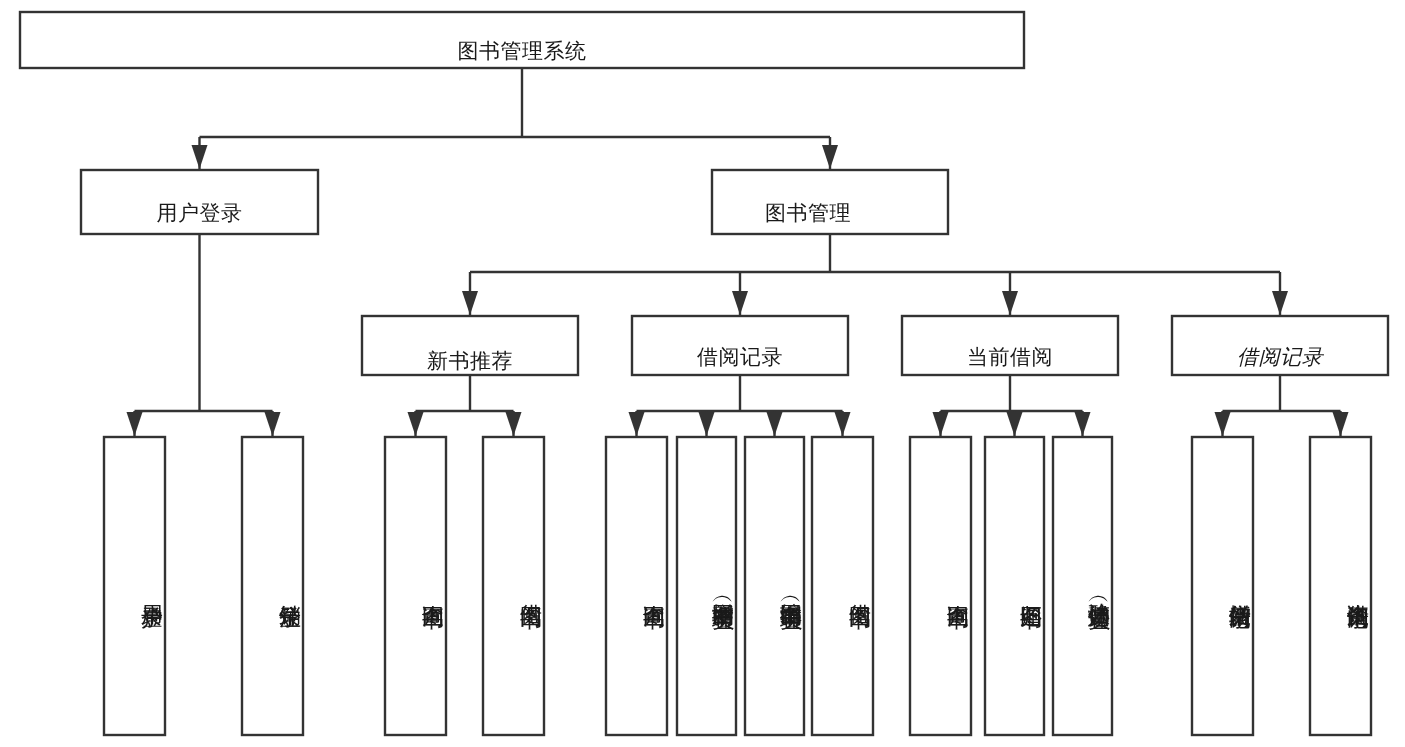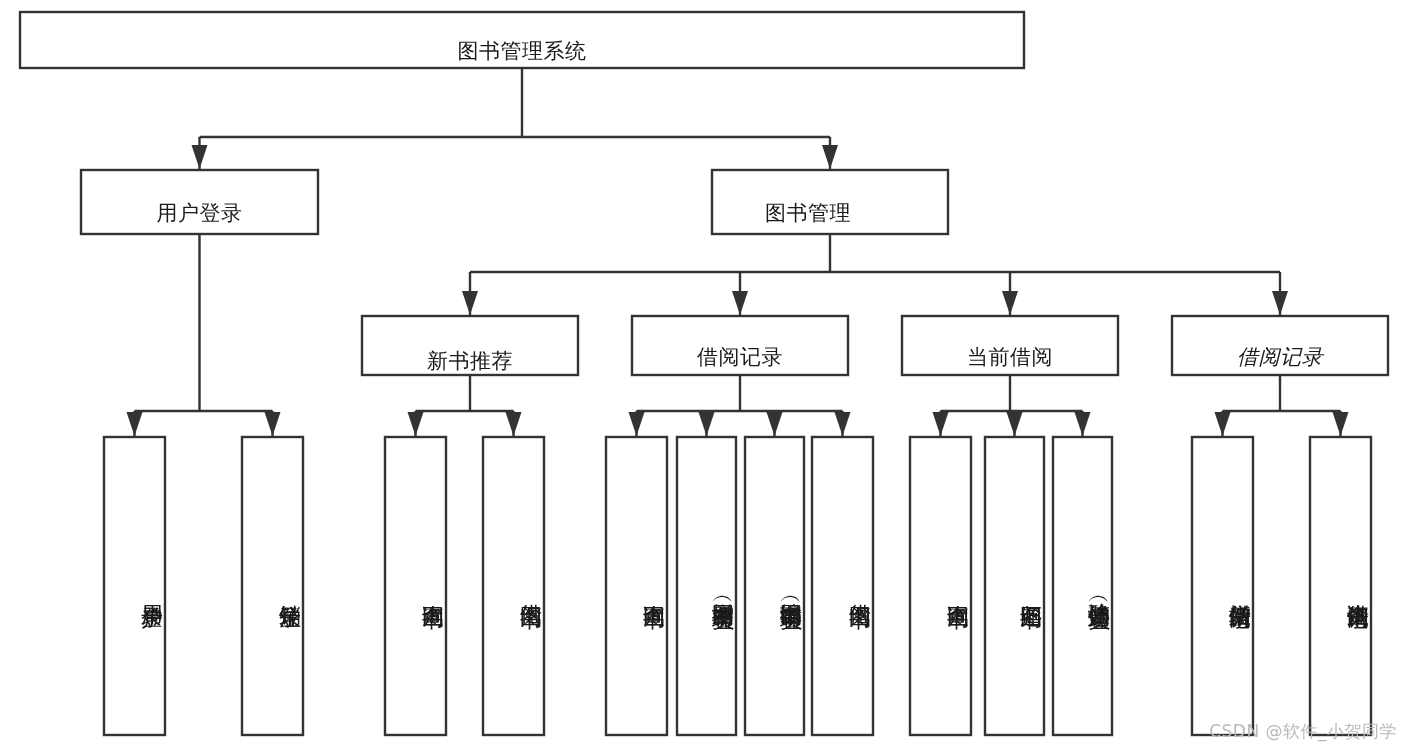--- a/index.html
+++ b/index.html
@@ -174,14 +174,13 @@
       <div class="node-label vertical" style="left: 606px; top: 437px; width: 61px; height: 298px;">查询图书</div>
       <div class="node-label vertical" style="left: 677px; top: 437px; width: 59px; height: 298px;">新增图书（管理员）</div>
       <div class="node-label vertical" style="left: 745px; top: 437px; width: 59px; height: 298px;">编辑图书（管理员）</div>
       <div class="node-label vertical" style="left: 812px; top: 437px; width: 61px; height: 298px;">借阅图书</div>
       <div class="node-label vertical" style="left: 910px; top: 437px; width: 61px; height: 298px;">查询图书</div>
       <div class="node-label vertical" style="left: 985px; top: 437px; width: 59px; height: 298px;">归还图书</div>
       <div class="node-label vertical" style="left: 1053px; top: 437px; width: 59px; height: 298px;">确认归还（管理员）</div>
       <div class="node-label vertical" style="left: 1192px; top: 437px; width: 61px; height: 298px;">新增借阅记录</div>
       <div class="node-label vertical" style="left: 1310px; top: 437px; width: 61px; height: 298px;">查询借阅记录</div>
     </div>
-  <div class="watermark">CSDN @软件_小贺同学</div>
 </div>
 
 </body></html>

